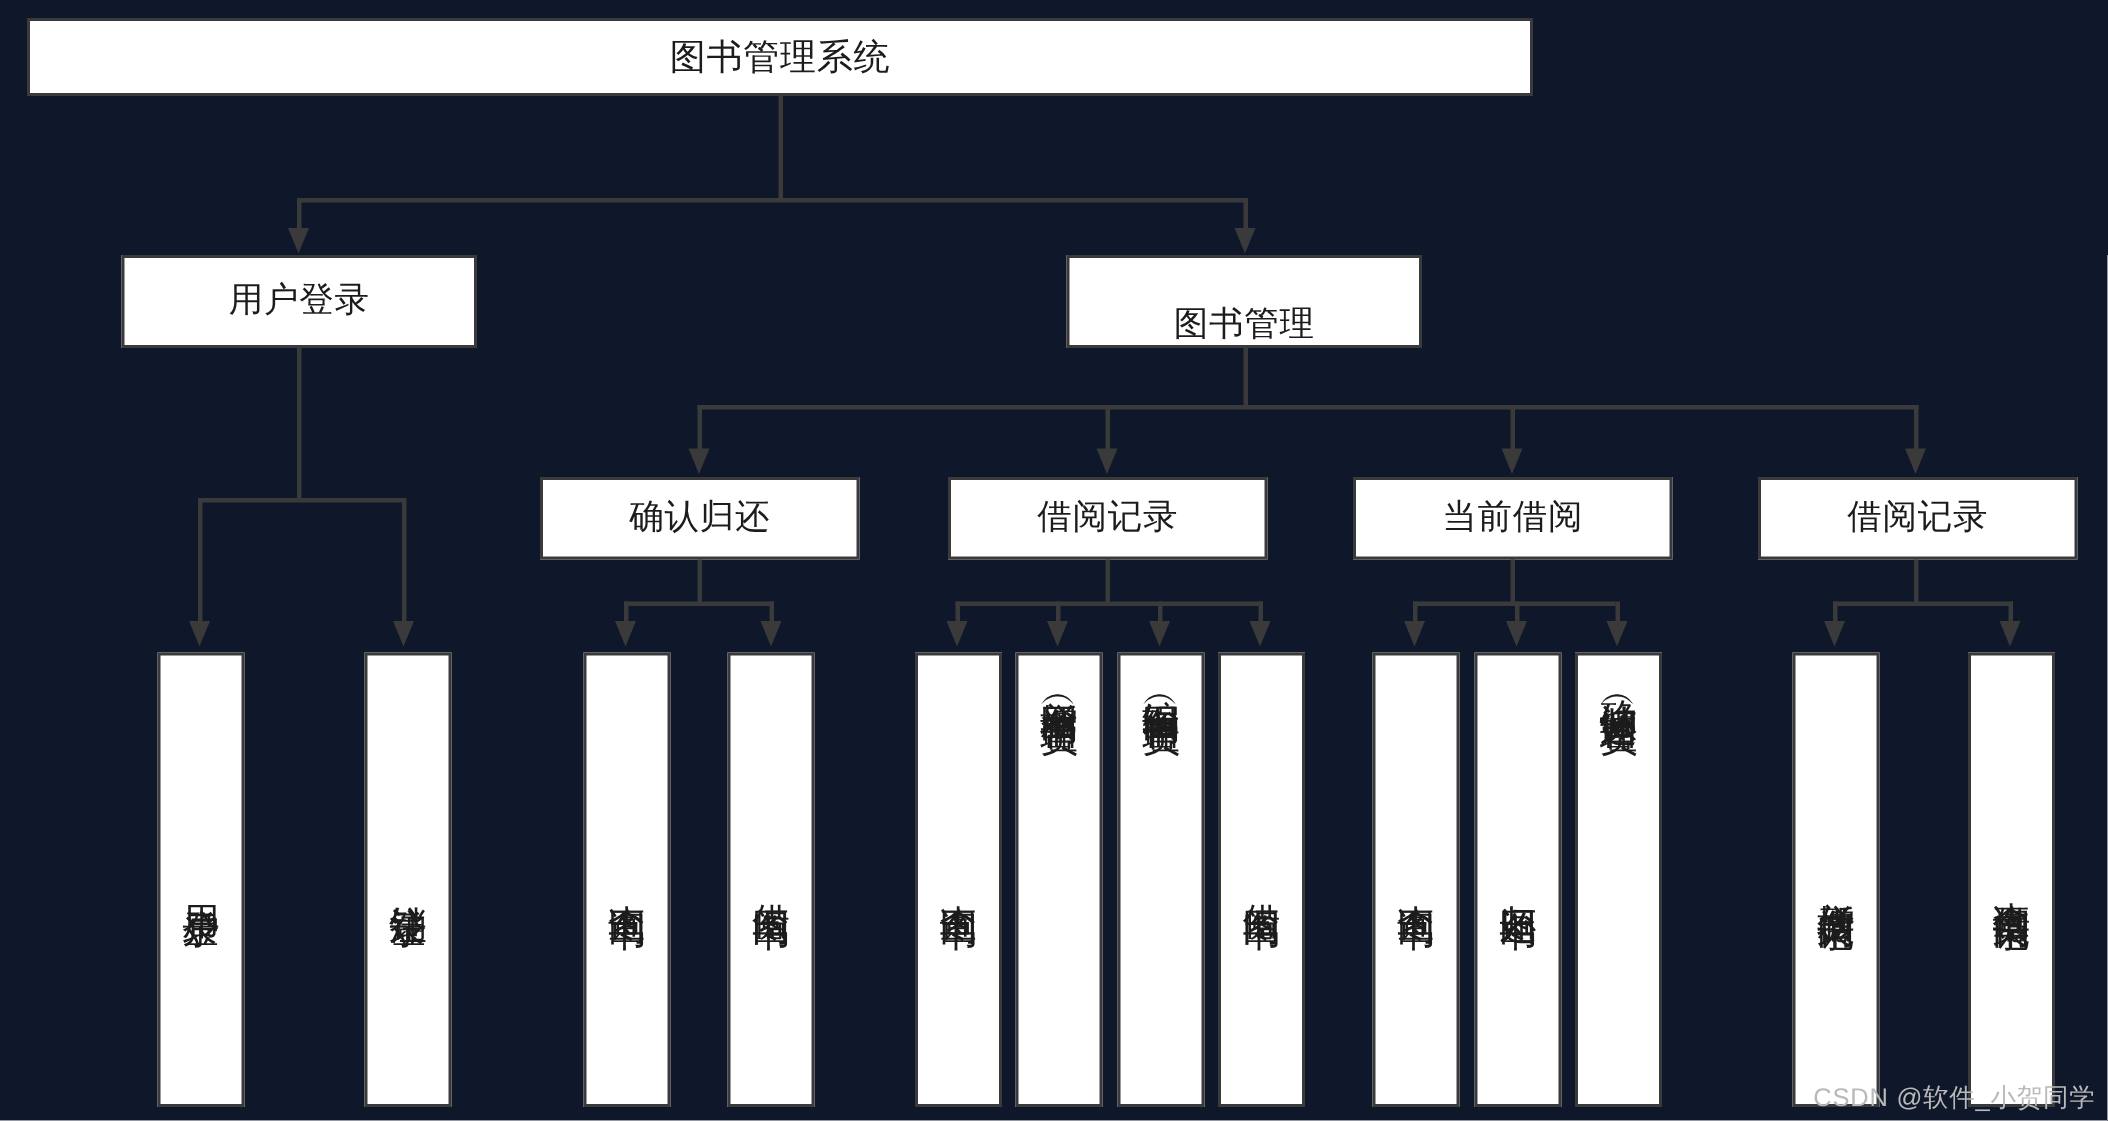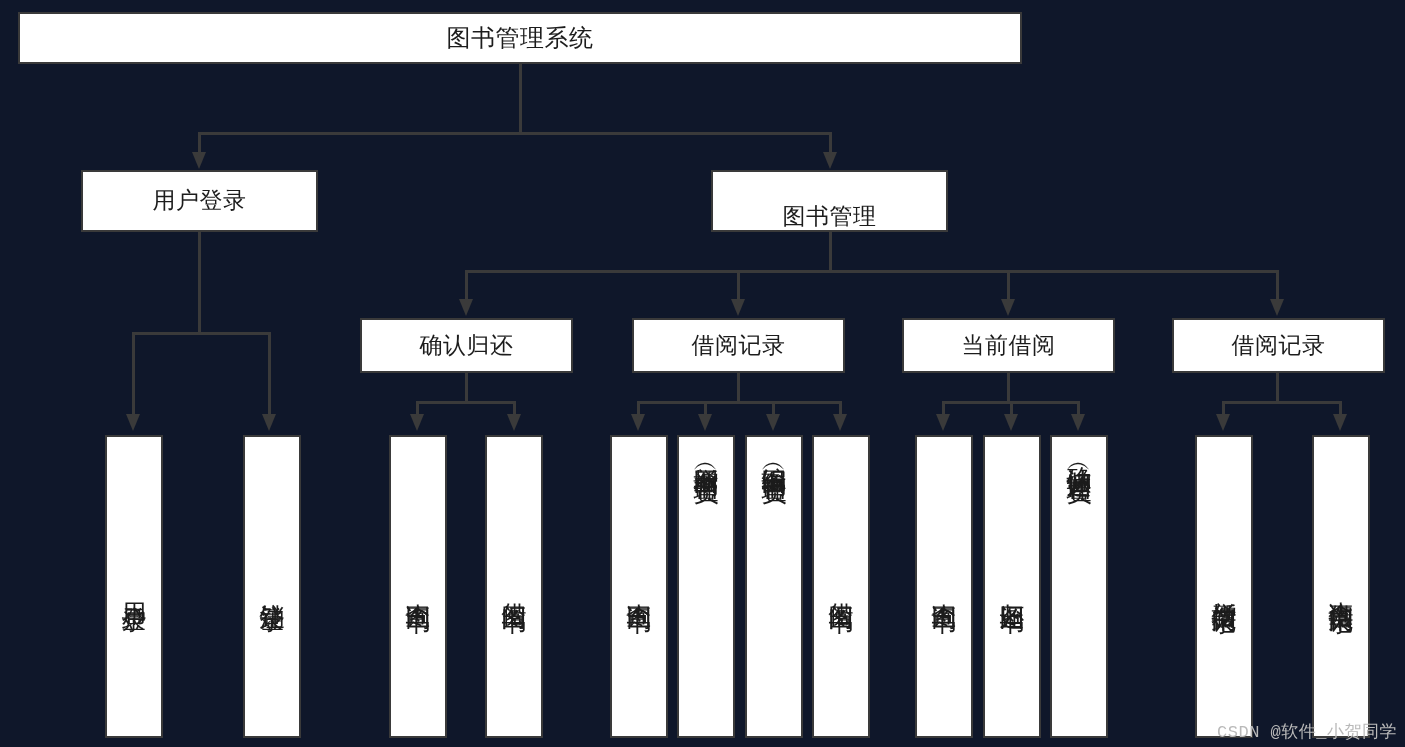--- a/index.html
+++ b/index.html
@@ -71,21 +71,21 @@
   }
   
   #watermark{
     position:absolute;
     right:8px;
     bottom:4px;
     font-size:17px;
     color:#b9b9b9;
     letter-spacing:0.5px;
     white-space:nowrap;
-    font-family:Liberation Mono, monospace;
+    font-family:Liberation Sans, sans-serif;
   }
 </style>
 </head>
 <body>
 
 <div id="canvas">
 
   <div class="node horiz root" style="left:18px;top:12px;width:1004px;height:52px;">
     <span class="lbl">图书管理系统</span>
   </div>

